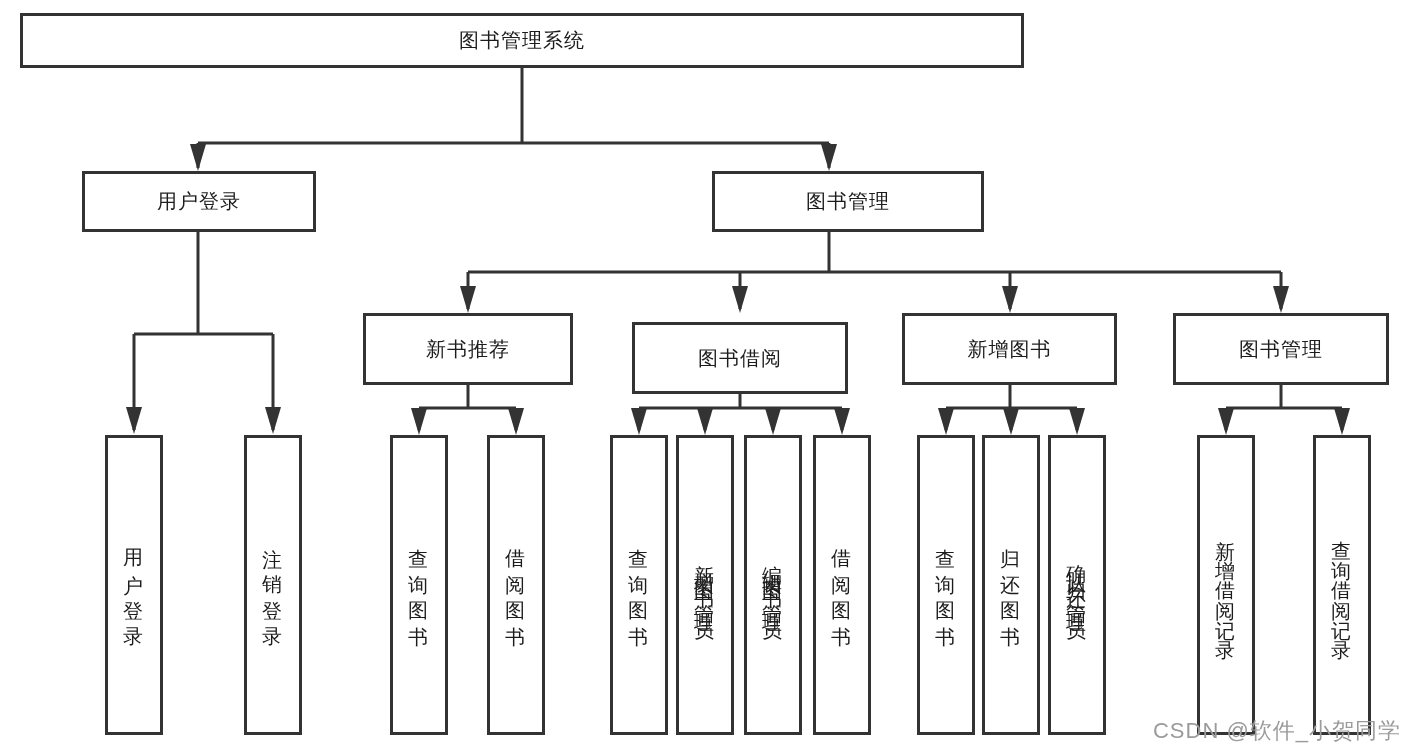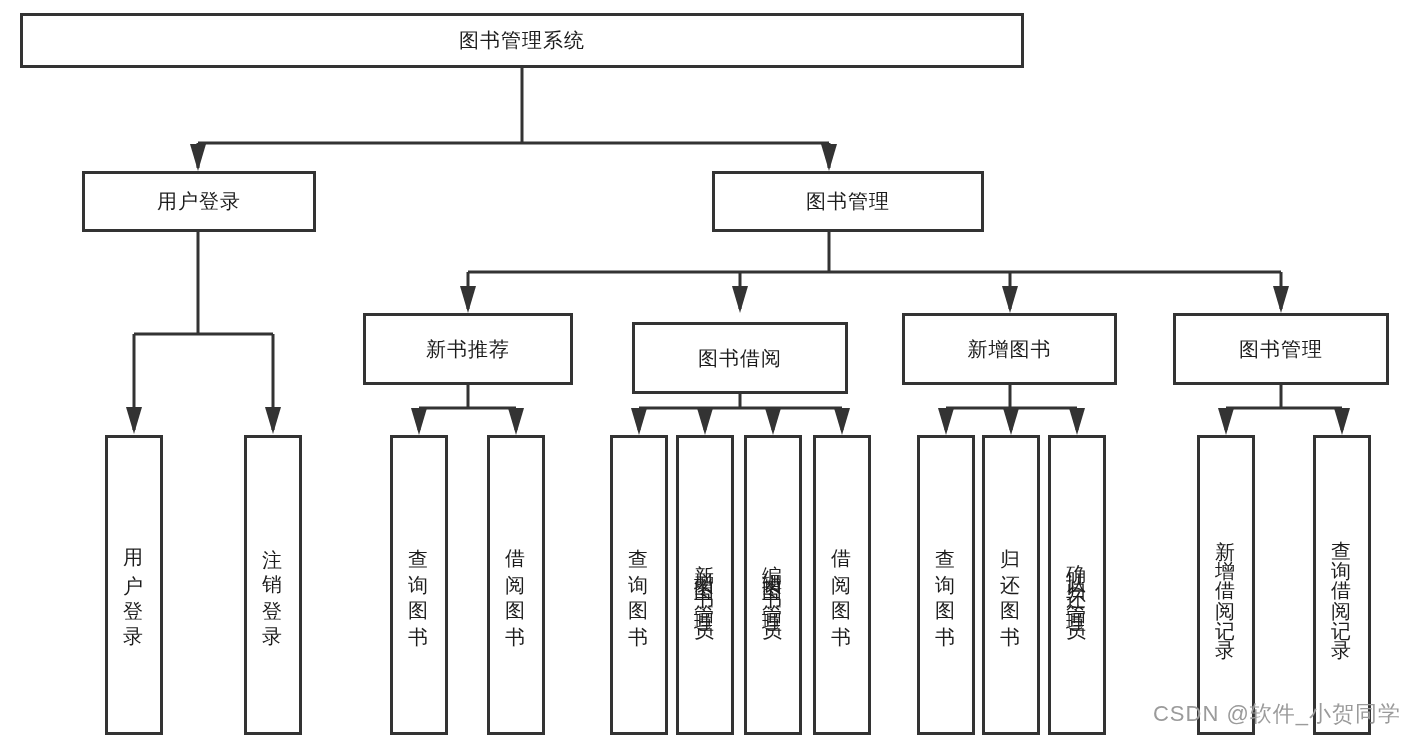--- a/index.html
+++ b/index.html
@@ -44,21 +44,21 @@
   .lv4      { top:435px; height:300px; width:58px; }
   .x1  { left:105px; }  .x2  { left:244px; }
   .x3  { left:390px; }  .x4  { left:487px; }
   .x5  { left:610px; }  .x6  { left:676px; }
   .x7  { left:744px; }  .x8  { left:813px; }
   .x9  { left:917px; }  .x10 { left:982px; }
   .x11 { left:1048px; } .x12 { left:1197px; }
   .x13 { left:1313px; }
   .watermark {
     position:absolute;
-    right:4px; bottom:18px;
+    right:4px; bottom:1px;
     font-size:22px;
     color:#9b9b9b;
     letter-spacing:1px;
     z-index:5;
   }
 </style>
 </head>
 <body>
 
 <div id="canvas">

